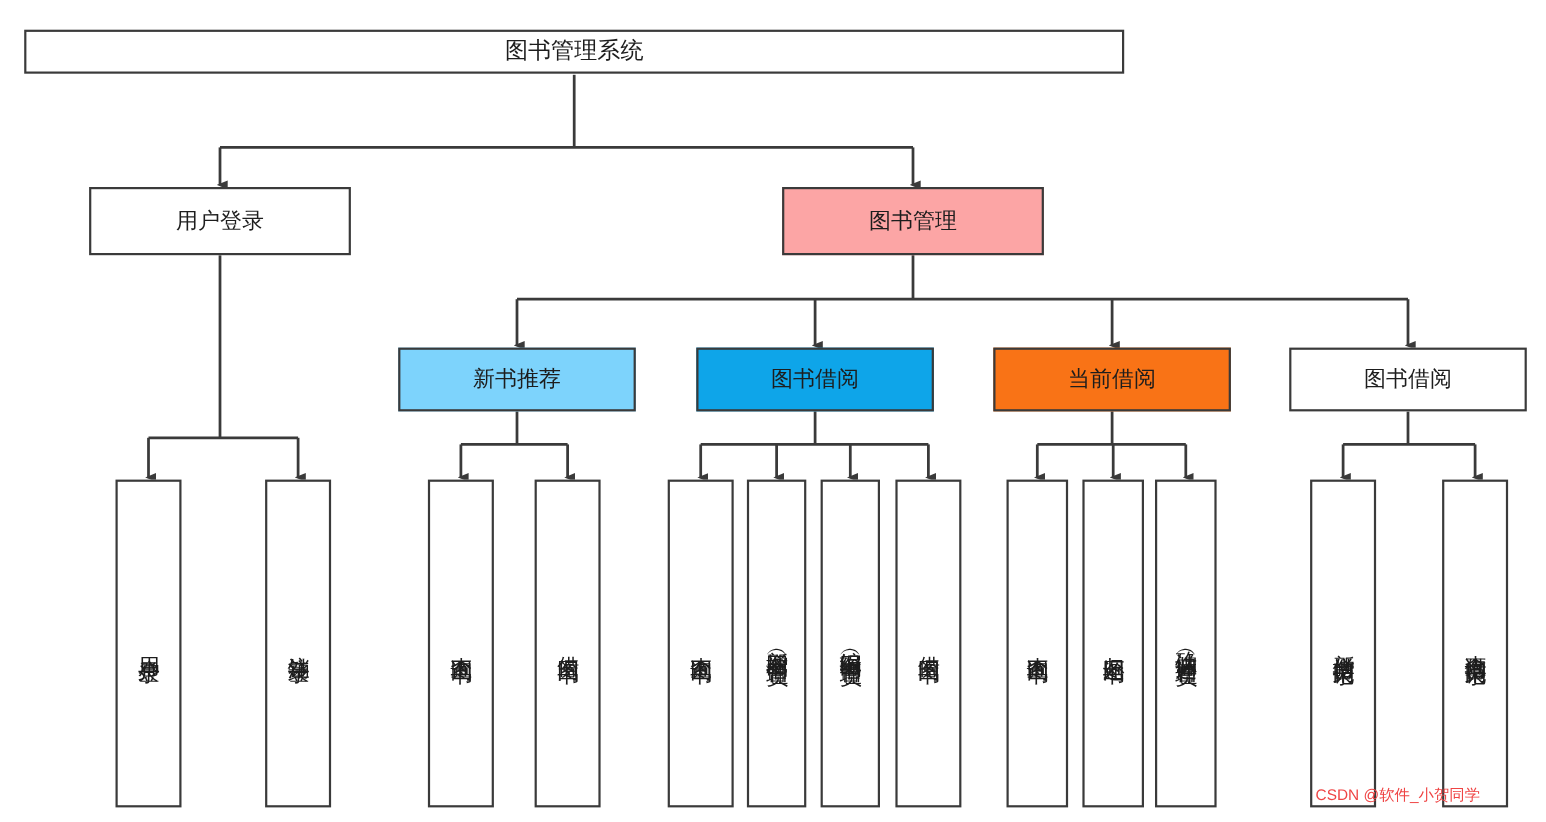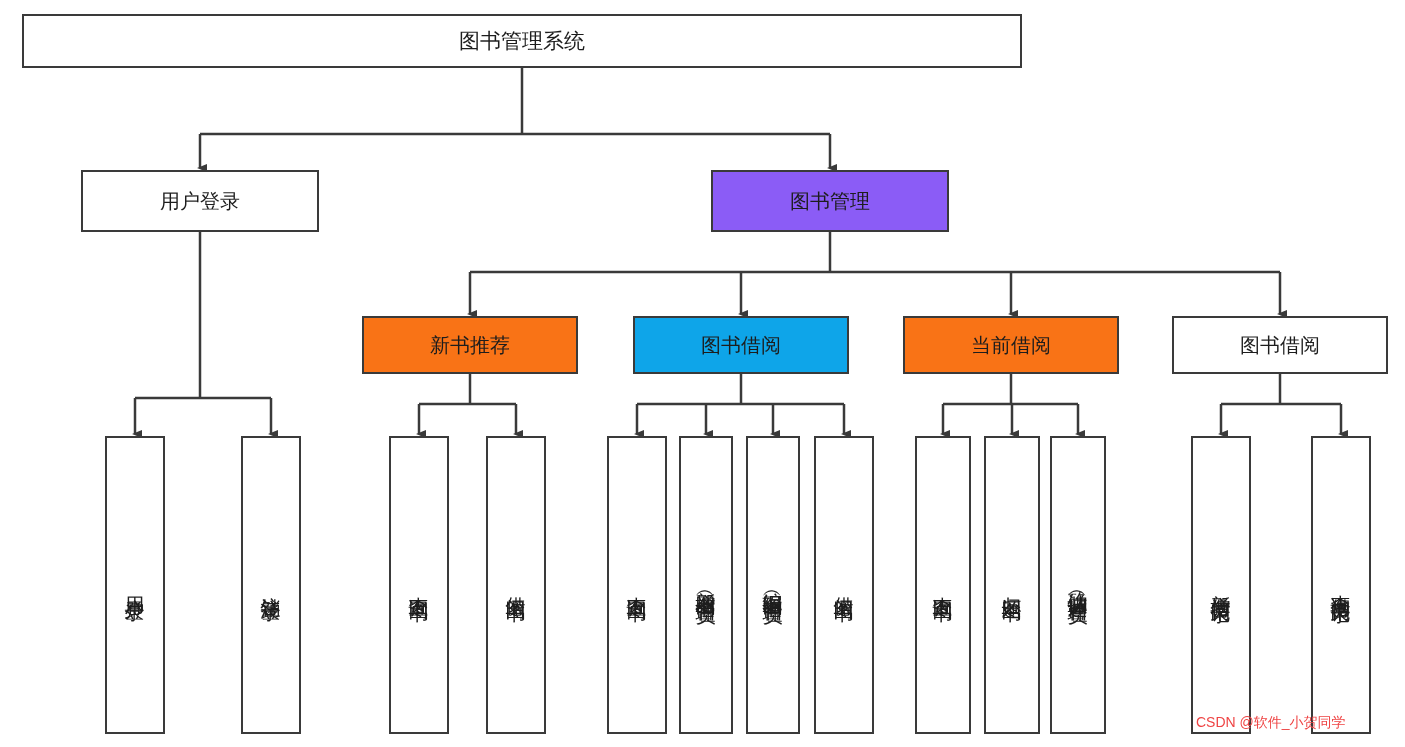--- a/index.html
+++ b/index.html
@@ -103,30 +103,30 @@
         <line x1="943" y1="404" x2="943" y2="434" stroke="#3a3a3a" stroke-width="2.5" marker-end="url(#arrowhead)"></line>
         <line x1="1012" y1="404" x2="1012" y2="434" stroke="#3a3a3a" stroke-width="2.5" marker-end="url(#arrowhead)"></line>
         <line x1="1078" y1="404" x2="1078" y2="434" stroke="#3a3a3a" stroke-width="2.5" marker-end="url(#arrowhead)"></line>
         <line x1="1280" y1="374" x2="1280" y2="404" stroke="#3a3a3a" stroke-width="2.5"></line>
         <line x1="1221" y1="404" x2="1341" y2="404" stroke="#3a3a3a" stroke-width="2.5"></line>
         <line x1="1221" y1="404" x2="1221" y2="434" stroke="#3a3a3a" stroke-width="2.5" marker-end="url(#arrowhead)"></line>
         <line x1="1341" y1="404" x2="1341" y2="434" stroke="#3a3a3a" stroke-width="2.5" marker-end="url(#arrowhead)"></line>
       </g>
   </svg>
   <div id="nodes-layer">
-      <div class="node-box level-1" style="left: 22px; top: 14px; width: 1000px; height: 54px; border-color: rgb(58, 58, 58); background: rgb(255, 255, 255);">
+      <div class="node-box level-1" style="left: 22px; top: 27px; width: 1000px; height: 40px; border-color: rgb(58, 58, 58); background: rgb(255, 255, 255);">
         <span class="node-label" style="color: rgb(29, 29, 29);">图书管理系统</span>
       </div>
       <div class="node-box level-2" style="left: 81px; top: 170px; width: 238px; height: 62px; border-color: rgb(58, 58, 58); background: rgb(255, 255, 255);">
         <span class="node-label" style="color: rgb(29, 29, 29);">用户登录</span>
       </div>
-      <div class="node-box level-2" style="left: 711px; top: 170px; width: 238px; height: 62px; border-color: rgb(58, 58, 58); background: #8b5cf6;">
+      <div class="node-box level-2" style="left: 711px; top: 170px; width: 238px; height: 62px; border-color: rgb(58, 58, 58); background: #fca5a5;">
         <span class="node-label" style="color: rgb(29, 29, 29);">图书管理</span>
       </div>
-      <div class="node-box level-3" style="left: 362px; top: 316px; width: 216px; height: 58px; border-color: rgb(58, 58, 58); background: #f97316;">
+      <div class="node-box level-3" style="left: 362px; top: 316px; width: 216px; height: 58px; border-color: rgb(58, 58, 58); background: #7dd3fc;">
         <span class="node-label" style="color: rgb(29, 29, 29);">新书推荐</span>
       </div>
       <div class="node-box level-3" style="left: 633px; top: 316px; width: 216px; height: 58px; border-color: rgb(58, 58, 58); background: #0ea5e9;">
         <span class="node-label" style="color: rgb(29, 29, 29);">图书借阅</span>
       </div>
       <div class="node-box level-3" style="left: 903px; top: 316px; width: 216px; height: 58px; border-color: rgb(58, 58, 58); background: #f97316;">
         <span class="node-label" style="color: rgb(29, 29, 29);">当前借阅</span>
       </div>
       <div class="node-box level-3" style="left: 1172px; top: 316px; width: 216px; height: 58px; border-color: rgb(58, 58, 58); background: rgb(255, 255, 255);">
         <span class="node-label" style="color: rgb(29, 29, 29);">图书借阅</span>

